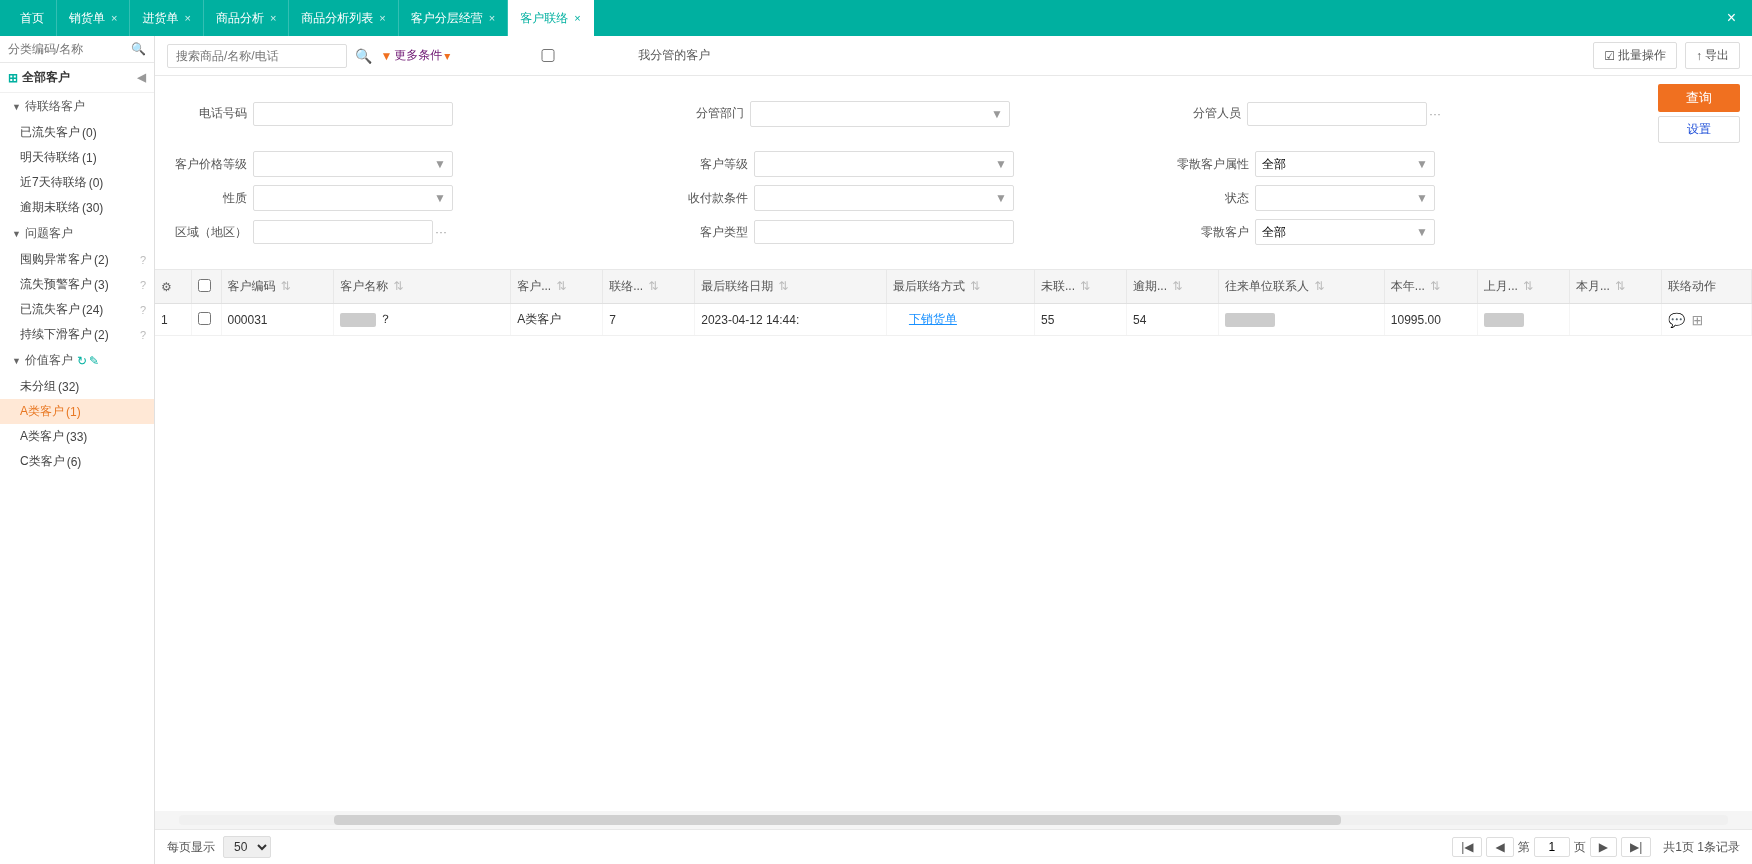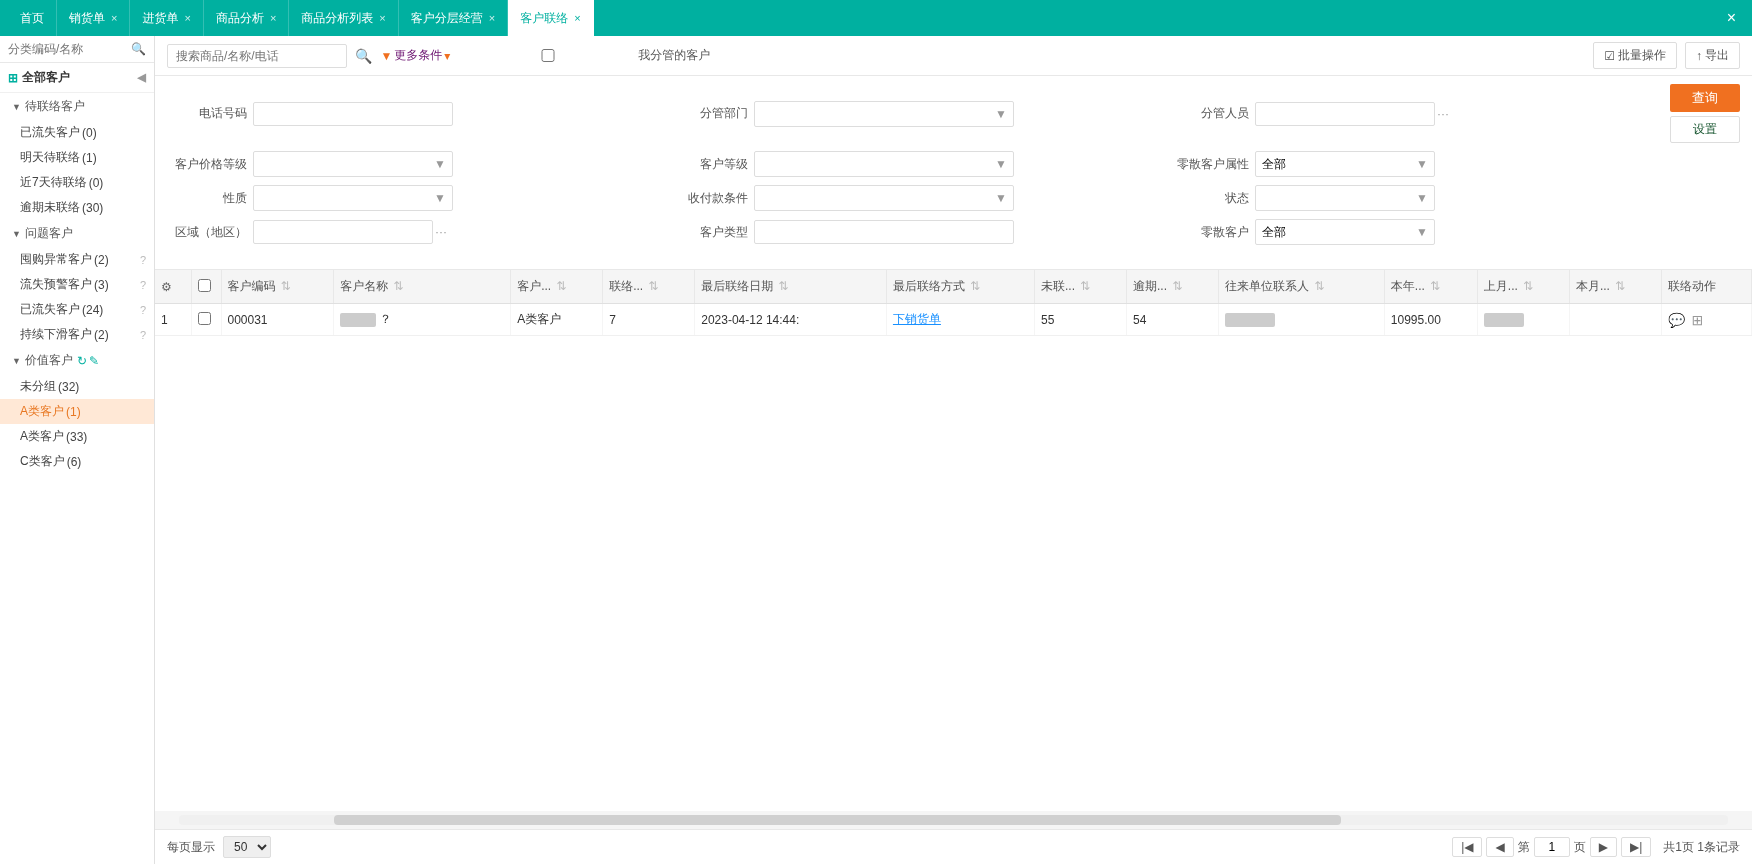--- a/index.html
+++ b/index.html
@@ -97,21 +97,21 @@
       display: flex; align-items: center; justify-content: space-between;
       position: relative;
     }
     .filter-select .down-arrow { color: #999; margin-left: 4px; }
     .filter-dots { color: #999; cursor: pointer; margin-left: 2px; }
     .btn-query {
       background: #f07020; color: #fff; border: none; padding: 5px 16px;
       border-radius: 2px; cursor: pointer; font-size: 13px; white-space: nowrap;
     }
     .btn-setting {
-      background: #fff; color: #14532d; border: 1px solid #ddd; padding: 4px 20px;
+      background: #fff; color: #1d4ed8; border: 1px solid #ddd; padding: 4px 28px;
       border-radius: 2px; cursor: pointer; font-size: 12px; white-space: nowrap;
     }
     .filter-actions-col { display: flex; flex-direction: column; gap: 4px; min-width: 70px; }
     
     
     .table-container { flex: 1; overflow: auto; background: #fff; }
     table { width: 100%; border-collapse: collapse; }
     thead tr { background: #f5f5f5; }
     th {
       padding: 8px 6px; text-align: left; border-bottom: 1px solid #e0e0e0;
@@ -119,21 +119,21 @@
       white-space: nowrap; font-size: 12px; position: sticky; top: 0;
       background: #f5f5f5;
     }
     th.sortable { cursor: pointer; }
     th .sort-icon { color: #bbb; margin-left: 2px; }
     td {
       padding: 7px 6px; border-bottom: 1px solid #f0f0f0;
       border-right: 1px solid #f5f5f5; color: #333; font-size: 12px;
       white-space: nowrap;
     }
-    .link-text { color: #1890ff; cursor: pointer; text-decoration: underline; }
+    .link-text { color: #1890ff; cursor: pointer; text-decoration: underline; margin-left: 16px; }
     .action-icons { display: flex; gap: 6px; align-items: center; }
     .action-icon { color: #999; cursor: pointer; font-size: 14px; }
     
     
     .bottom-bar {
       background: #fff; border-top: 1px solid #e8e8e8;
       padding: 6px 12px; display: flex; align-items: center; gap: 8px;
     }
     .scrollbar-area {
       height: 10px; background: #f0f0f0; margin: 0 12px;

